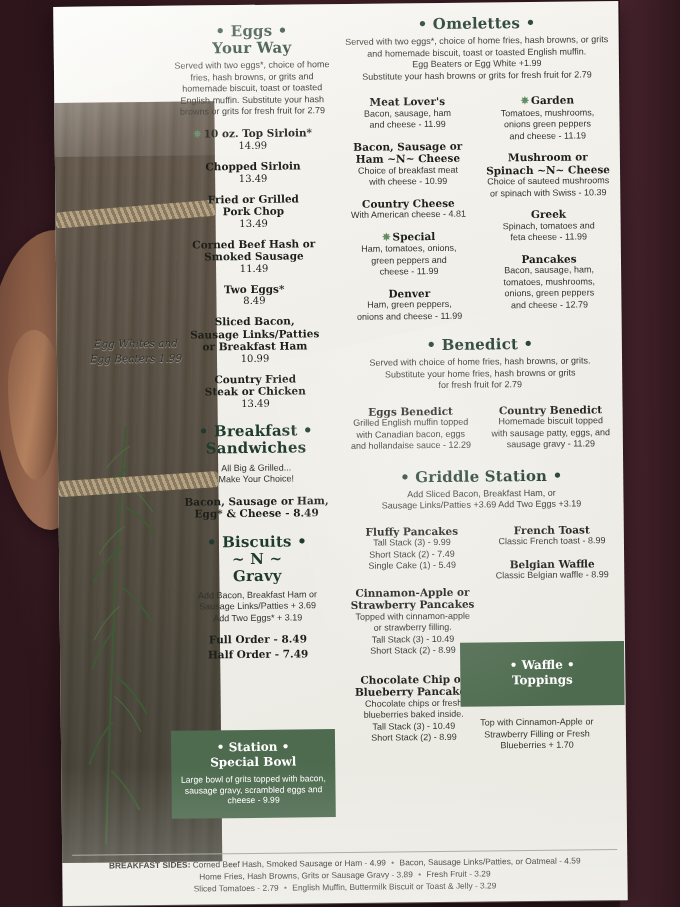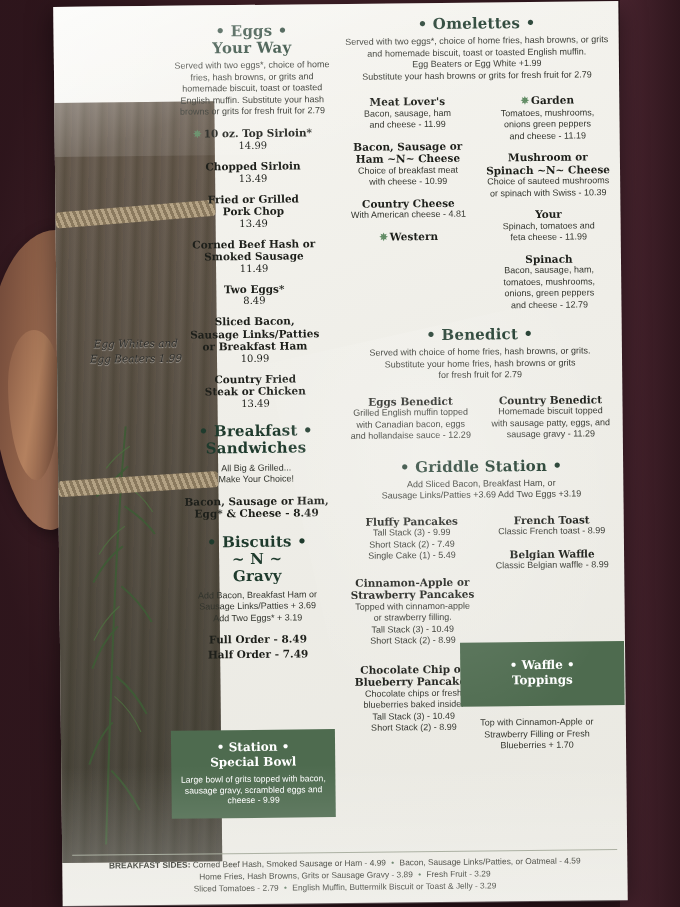--- a/index.html
+++ b/index.html
@@ -411,38 +411,43 @@
             </div>
             <div class="item">
               <div class="item-name">Bacon, Sausage or<br>Ham ~N~ Cheese</div>
               <div class="item-desc">Choice of breakfast meat<br>with cheese - 10.99</div>
             </div>
             <div class="item">
               <div class="item-name">Country Cheese</div>
               <div class="item-desc">With American cheese - 4.81</div>
             </div>
             <div class="item">
-              <div class="item-name"><span class="star">✵</span><span>Western</span></div>
+              <div class="item-name"><span class="star">✵</span><span>Special</span></div>
+              <div class="item-desc">Ham, tomatoes, onions,<br>green peppers and<br>cheese - 11.99</div>
+            </div>
+            <div class="item">
+              <div class="item-name">Denver</div>
+              <div class="item-desc">Ham, green peppers,<br>onions and cheese - 11.99</div>
             </div>
           </div>
           <div>
             <div class="item">
               <div class="item-name"><span class="star">✵</span><span>Garden</span></div>
               <div class="item-desc">Tomatoes, mushrooms,<br>onions green peppers<br>and cheese - 11.19</div>
             </div>
             <div class="item">
               <div class="item-name">Mushroom or<br>Spinach ~N~ Cheese</div>
               <div class="item-desc">Choice of sauteed mushrooms<br>or spinach with Swiss - 10.39</div>
             </div>
             <div class="item">
-              <div class="item-name">Your</div>
+              <div class="item-name">Greek</div>
               <div class="item-desc">Spinach, tomatoes and<br>feta cheese - 11.99</div>
             </div>
             <div class="item">
-              <div class="item-name">Spinach</div>
+              <div class="item-name">Pancakes</div>
               <div class="item-desc">Bacon, sausage, ham,<br>tomatoes, mushrooms,<br>onions, green peppers<br>and cheese - 12.79</div>
             </div>
           </div>
         </div>
       </div>
 
       <div class="sec" style="margin-top:14px;">
         <div class="sec-title">• Benedict •</div>
         <div class="sec-desc">Served with choice of home fries, hash browns, or grits.<br>Substitute your home fries, hash browns or grits<br>for fresh fruit for 2.79</div>
         <div class="grid2">

